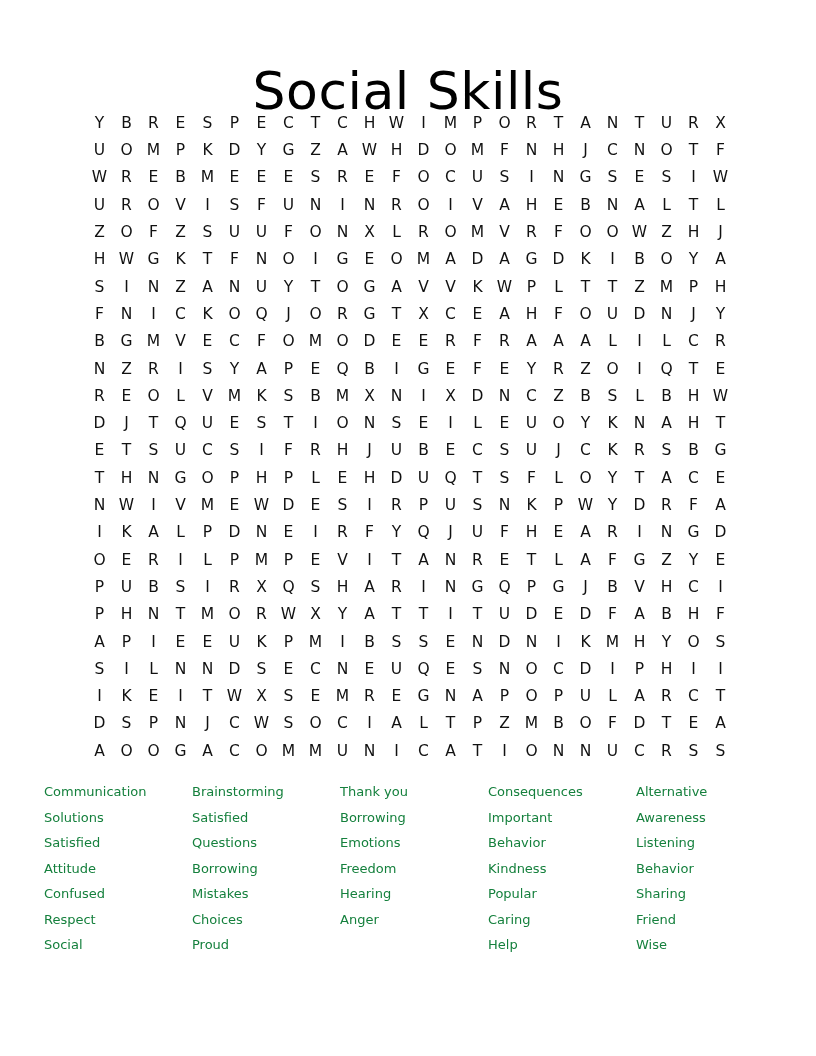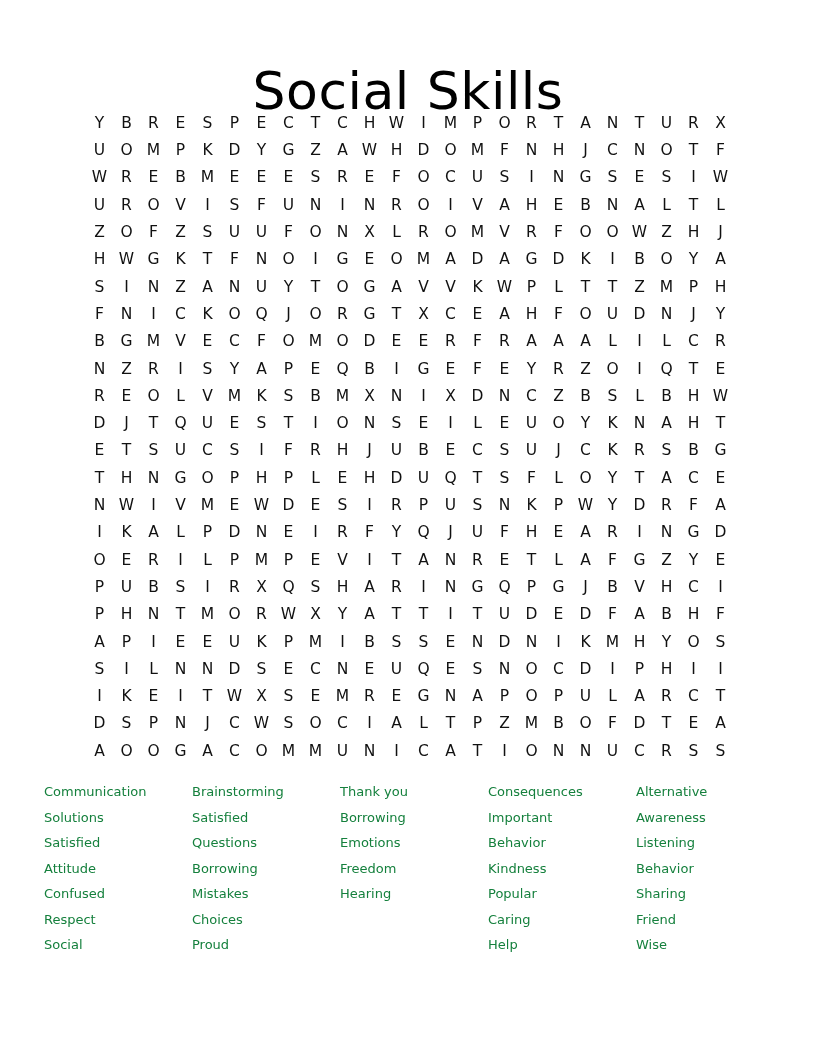--- a/index.html
+++ b/index.html
@@ -735,20 +735,21 @@
         <div class="word-item">Mistakes</div>
         <div class="word-item">Choices</div>
         <div class="word-item">Proud</div>
       </div>
       <div class="word-col">
         <div class="word-item">Thank you</div>
         <div class="word-item">Borrowing</div>
         <div class="word-item">Emotions</div>
         <div class="word-item">Freedom</div>
         <div class="word-item">Hearing</div>
+        <div class="word-item">Anger</div>
       </div>
       <div class="word-col">
         <div class="word-item">Consequences</div>
         <div class="word-item">Important</div>
         <div class="word-item">Behavior</div>
         <div class="word-item">Kindness</div>
         <div class="word-item">Popular</div>
         <div class="word-item">Caring</div>
         <div class="word-item">Help</div>
       </div>

